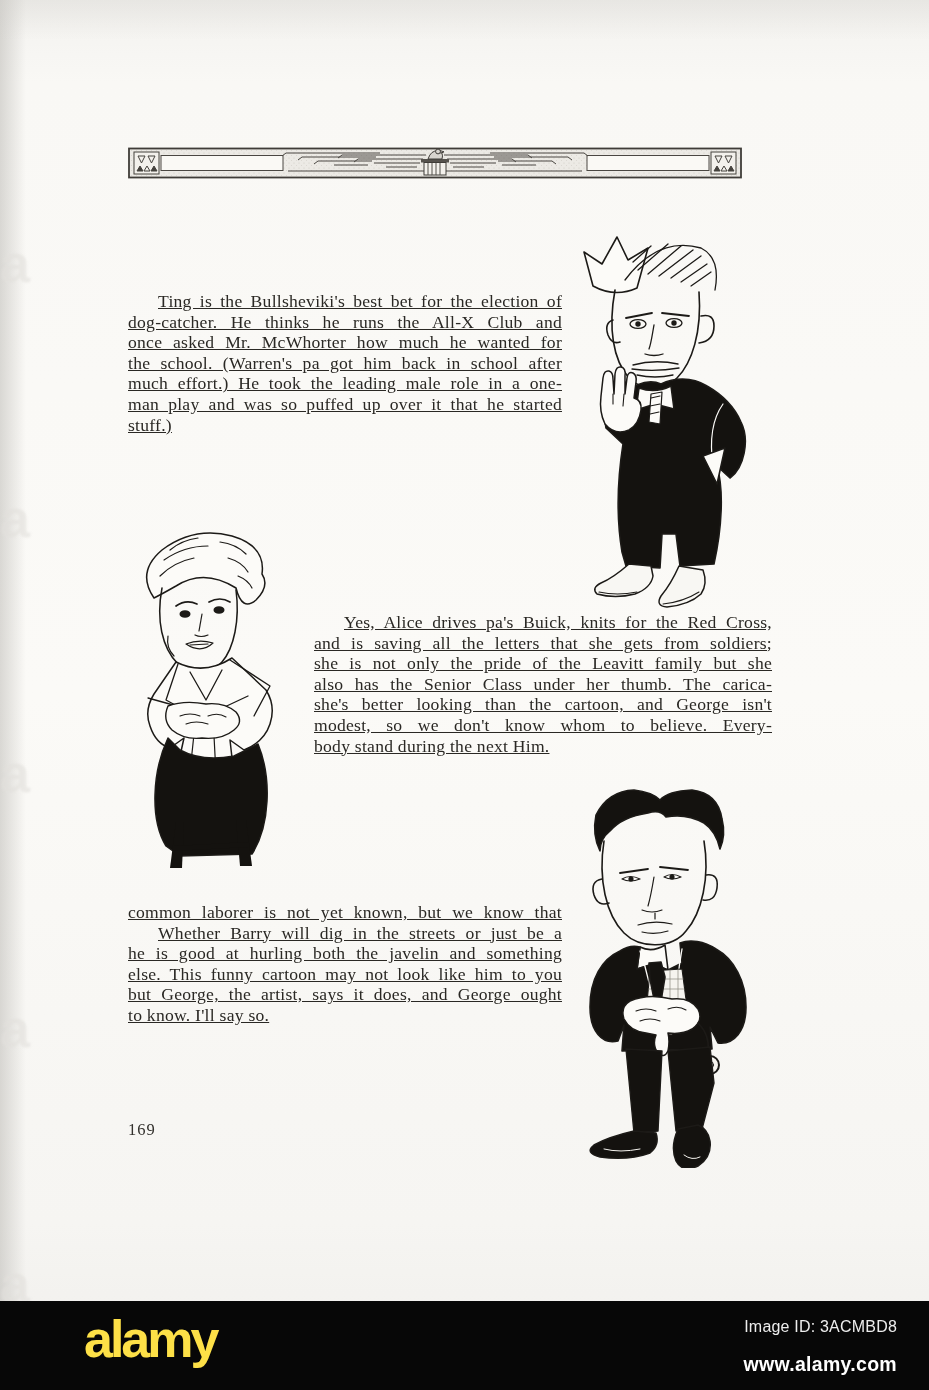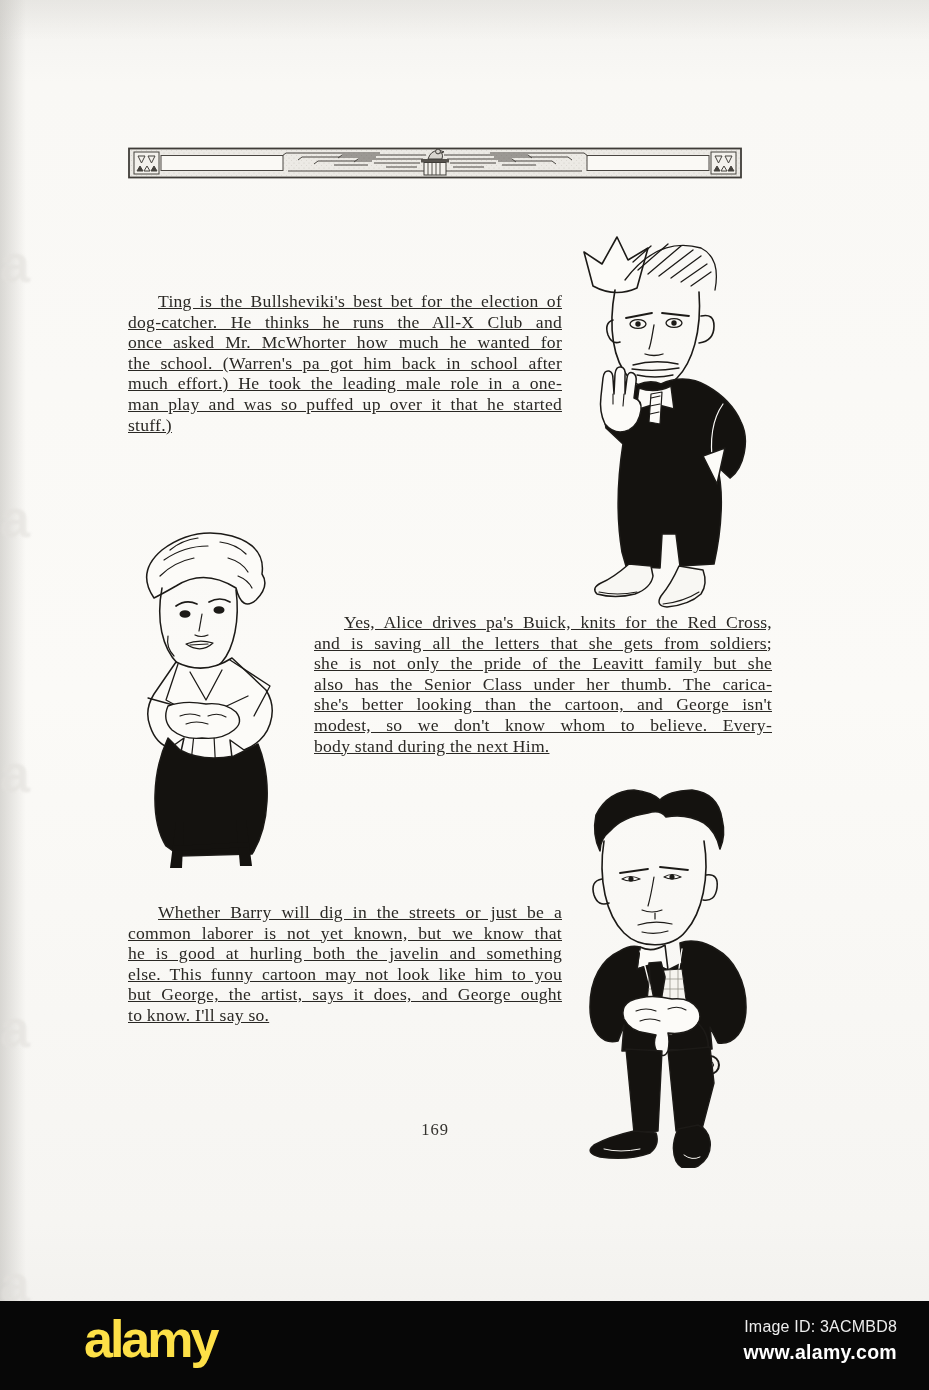--- a/index.html
+++ b/index.html
@@ -46,38 +46,38 @@
   #para-1{left:314px;top:612px;width:458px;}
   #para-2{left:128px;top:902px;width:434px;}
   
   .illus{position:absolute;}
   #illus-ting{left:563px;top:228px;}
   #illus-alice{left:124px;top:524px;}
   #illus-barry{left:560px;top:783px;}
   
   .folio{
     position:absolute;left:128px;top:1120px;width:614px;
-    text-align:center;font-size:16.5px;color:#33312d;letter-spacing:1px;
+    text-align:left;font-size:16.5px;color:#33312d;letter-spacing:1px;
   }
   
   .wm-bar{
     position:absolute;left:0;top:1301px;width:929px;height:89px;
     background:#070707;color:#fff;
   }
   .wm-logo{
     position:absolute;left:47px;top:8px;
     font-family:"Liberation Sans",sans-serif;font-weight:700;
     font-size:52px;letter-spacing:-3px;color:#fde047;margin-left:37px;
   }
   .wm-right{
     position:absolute;right:32px;top:17px;text-align:right;
     font-family:Liberation Sans, sans-serif;
   }
   .wm-id{font-size:16px;color:#ededed;font-weight:400;letter-spacing:.2px;}
-  .wm-url{font-size:19.5px;color:#ffffff;font-weight:700;margin-top:5px;letter-spacing:.3px;}
+  .wm-url{font-size:19.5px;color:#ffffff;font-weight:700;margin-top:17px;letter-spacing:.3px;}
 </style>
 </head>
 <body>
 
 <div id="stage">
 
   <div class="edge-shade-left"></div>
   <div class="edge-shade-top"></div>
 
   <div class="ghost" style="top:235px">a</div>
@@ -170,22 +170,22 @@
   <div class="para" id="para-1">
       <div class="tline first">Yes, Alice drives pa's Buick, knits for the Red Cross,</div>
       <div class="tline">and is saving all the letters that she gets from soldiers;</div>
       <div class="tline">she is not only the pride of the Leavitt family but she</div>
       <div class="tline">also has the Senior Class under her thumb.  The carica-</div>
       <div class="tline">she's better looking than the cartoon, and George isn't</div>
       <div class="tline">modest, so we don't know whom to believe.  Every-</div>
       <div class="tline last">body stand during the next Him.</div>
     </div>
   <div class="para" id="para-2">
+      <div class="tline">common laborer is not yet known, but we know that</div>
       <div class="tline first">Whether Barry will dig in the streets or just be a</div>
-      <div class="tline">common laborer is not yet known, but we know that</div>
       <div class="tline">he is good at hurling both the javelin and something</div>
       <div class="tline">else.  This funny cartoon may not look like him to you</div>
       <div class="tline">but George, the artist, says it does, and George ought</div>
       <div class="tline last">to know.  I'll say so.</div>
     </div>
 
   <svg class="illus" id="illus-ting" width="205" height="385" viewBox="0 0 205 385">
     <g stroke="#1c1a17" stroke-width="1.6" fill="none" stroke-linecap="round" stroke-linejoin="round">
       <path d="M30,58 L21,24 L39,36 L54,9 L65,32 L85,20 L74,60 Q52,70 30,58 Z" fill="#fcfbf8"></path>
       <g stroke-width="1.3">

